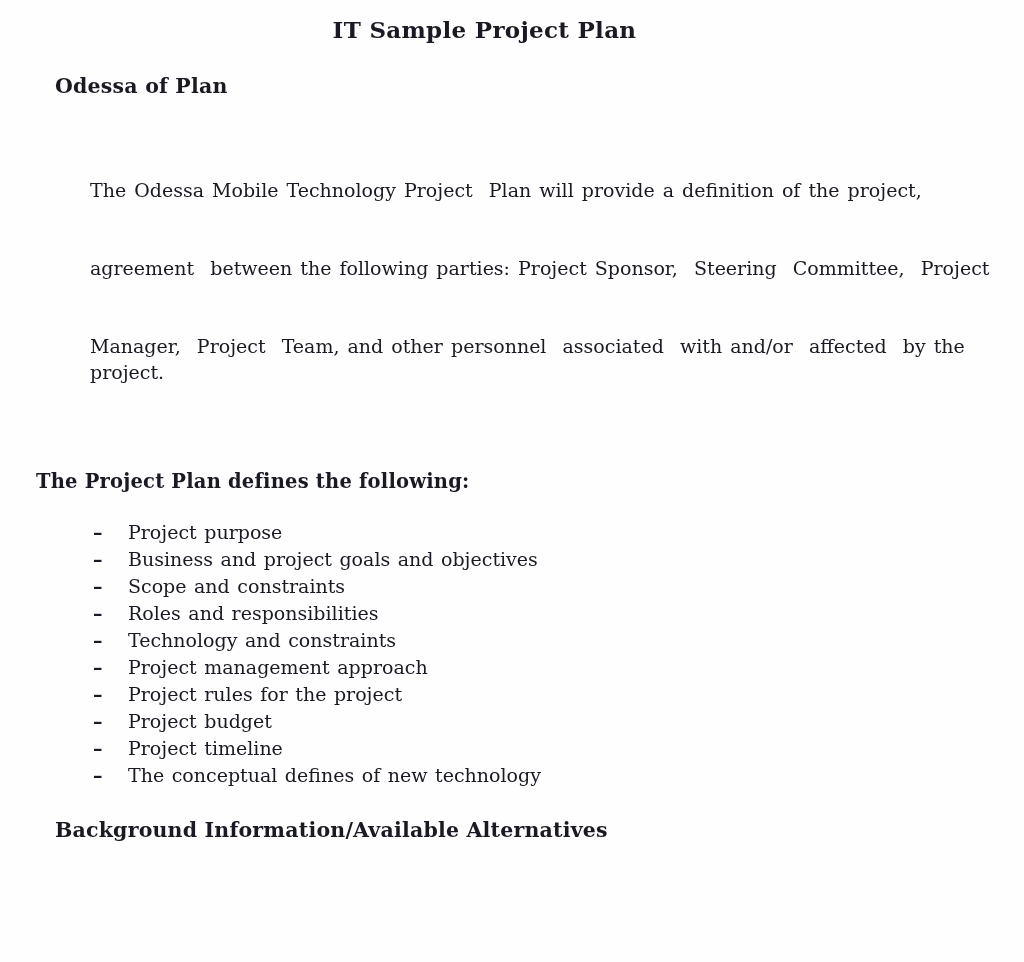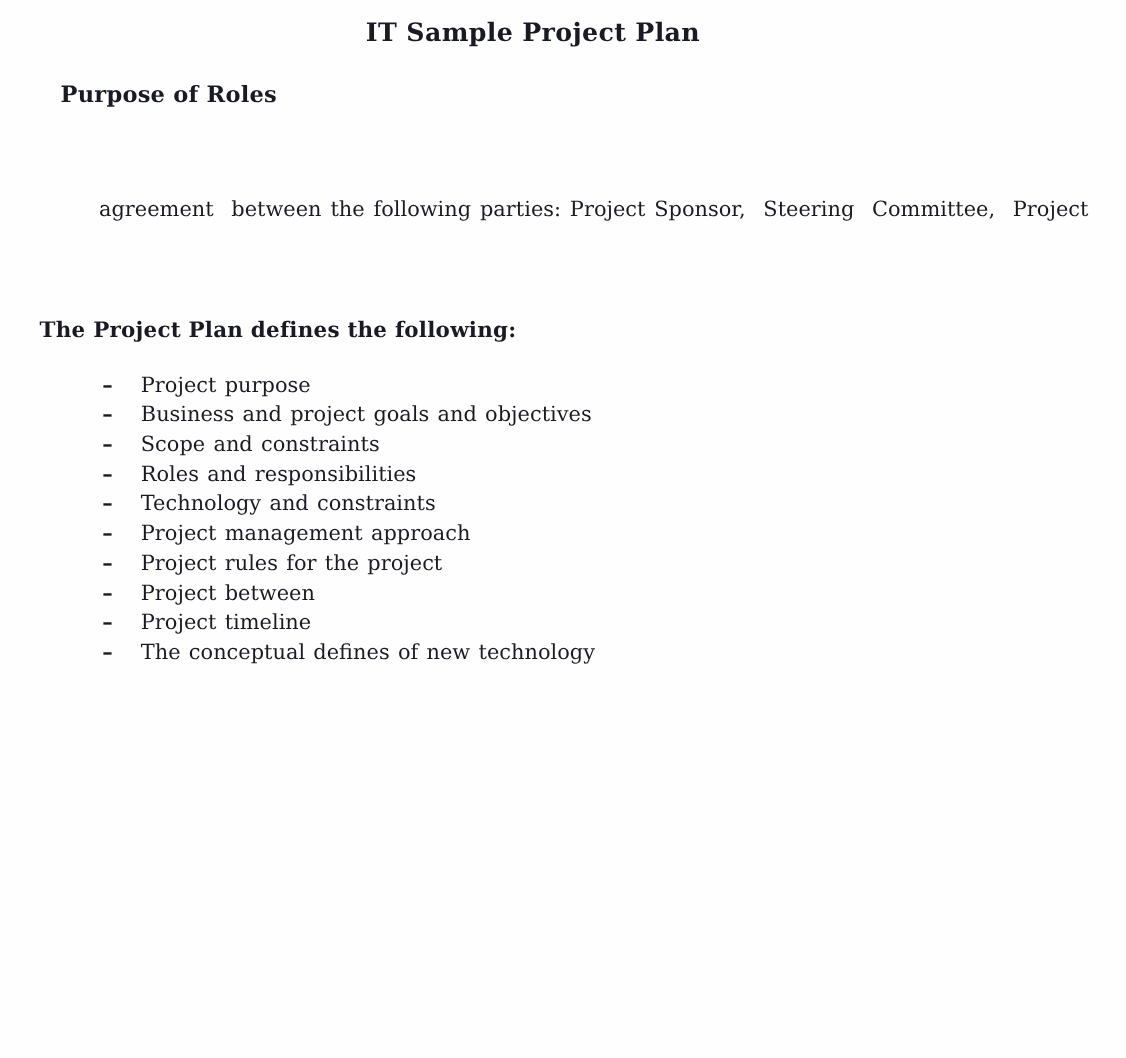--- a/index.html
+++ b/index.html
@@ -68,24 +68,26 @@
   .bg-heading { margin-top: 29px; }
   .para-last { margin-top: 33px; }
 </style>
 </head>
 <body>
 
 <div class="page">
 
   <div class="doc-title">IT Sample Project Plan</div>
 
-  <div class="section-heading">Purpose of Roles</div>
+  <div class="section-heading">Odessa of Plan</div>
 
   <div class="para">
+    <div class="line">The Odessa Mobile Technology Project  Plan will provide a definition of the project,</div>
     <div class="line">agreement  between the following parties: Project Sponsor,  Steering  Committee,  Project</div>
+    <div class="line">Manager,  Project  Team, and other personnel  associated  with and/or  affected  by the project.</div>
   </div>
 
   <div class="sub-heading">The Project Plan defines the following:</div>
 
   <div class="bullet-list">
     <div class="bullet-row">
       <span class="bullet-dash">–</span>
       <span class="bullet-text">Project  purpose</span>
     </div>
     <div class="bullet-row">
@@ -107,32 +109,33 @@
     <div class="bullet-row">
       <span class="bullet-dash">–</span>
       <span class="bullet-text">Project  management   approach</span>
     </div>
     <div class="bullet-row">
       <span class="bullet-dash">–</span>
       <span class="bullet-text">Project rules for the project</span>
     </div>
     <div class="bullet-row">
       <span class="bullet-dash">–</span>
-      <span class="bullet-text">Project  between</span>
+      <span class="bullet-text">Project  budget</span>
     </div>
     <div class="bullet-row">
       <span class="bullet-dash">–</span>
       <span class="bullet-text">Project  timeline</span>
     </div>
     <div class="bullet-row">
       <span class="bullet-dash">–</span>
       <span class="bullet-text">The conceptual  defines of new  technology</span>
     </div>
   </div>
 
+  <div class="section-heading bg-heading">Background Information/Available  Alternatives</div>
 
   <div class="para para-last">
     
     
     
   </div>
 
 </div>
 
 </body></html>

